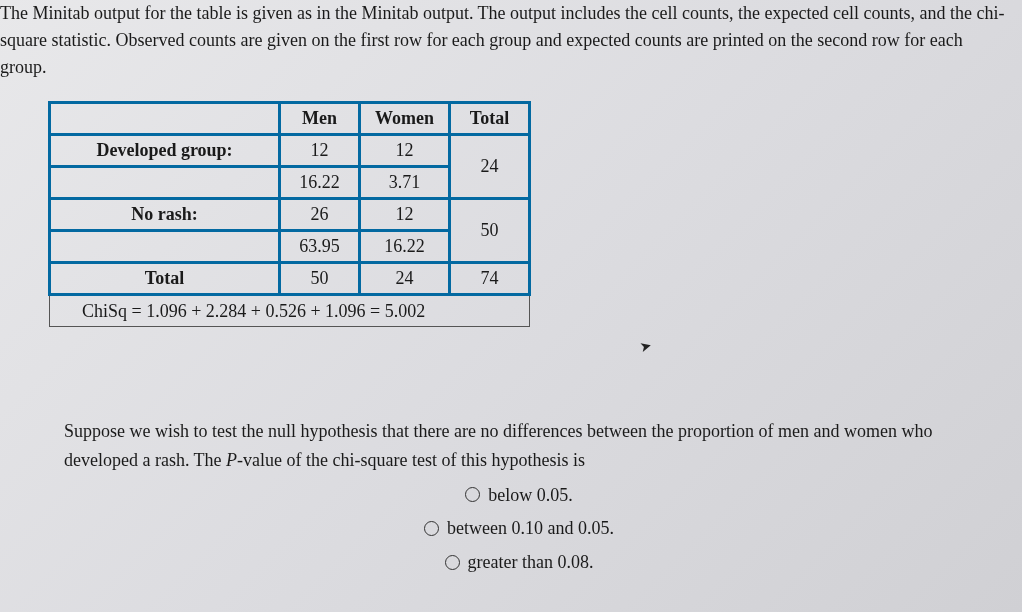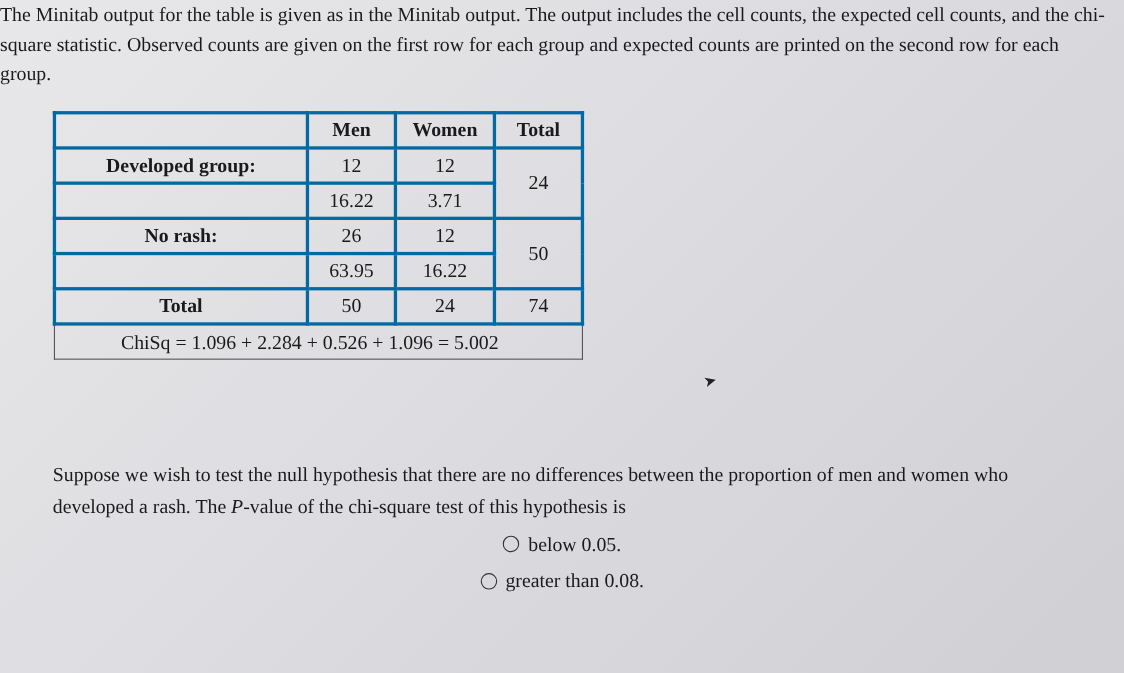--- a/index.html
+++ b/index.html
@@ -46,27 +46,27 @@
     }
     .header-cell {
       font-weight: bold;
       min-width: 80px;
     }
     .corner-cell {
       min-width: 230px;
     }
     .chisq-row td {
       text-align: left;
-      padding-left: 60px;
+      padding-left: 32px;
       font-weight: normal;
       border: 1px solid #555;
     }
     .question-block {
       margin-top: 90px;
-      margin-left: 48px;
+      margin-left: 64px;
       margin-right: 48px;
       line-height: 1.6;
     }
     .question-text {
       font-size: 18px;
     }
     .italic {
       font-style: italic;
     }
     .options {
@@ -155,16 +155,20 @@
   <div class="question-text">
     <span>Suppose we wish to test the null hypothesis that there are no differences between the proportion of men and women who developed a rash. The </span><span class="italic">P</span><span>-value of the chi-square test of this hypothesis is</span>
   </div>
   <div class="options">
     <div class="option">
       <span class="radio-circle"></span>
       <span class="option-label">below 0.05.</span>
     </div>
     <div class="option">
       <span class="radio-circle"></span>
+      <span class="option-label">between 0.10 and 0.05.</span>
+    </div>
+    <div class="option">
+      <span class="radio-circle"></span>
       <span class="option-label">greater than 0.08.</span>
     </div>
   </div>
 </div>
 
 </body></html>

